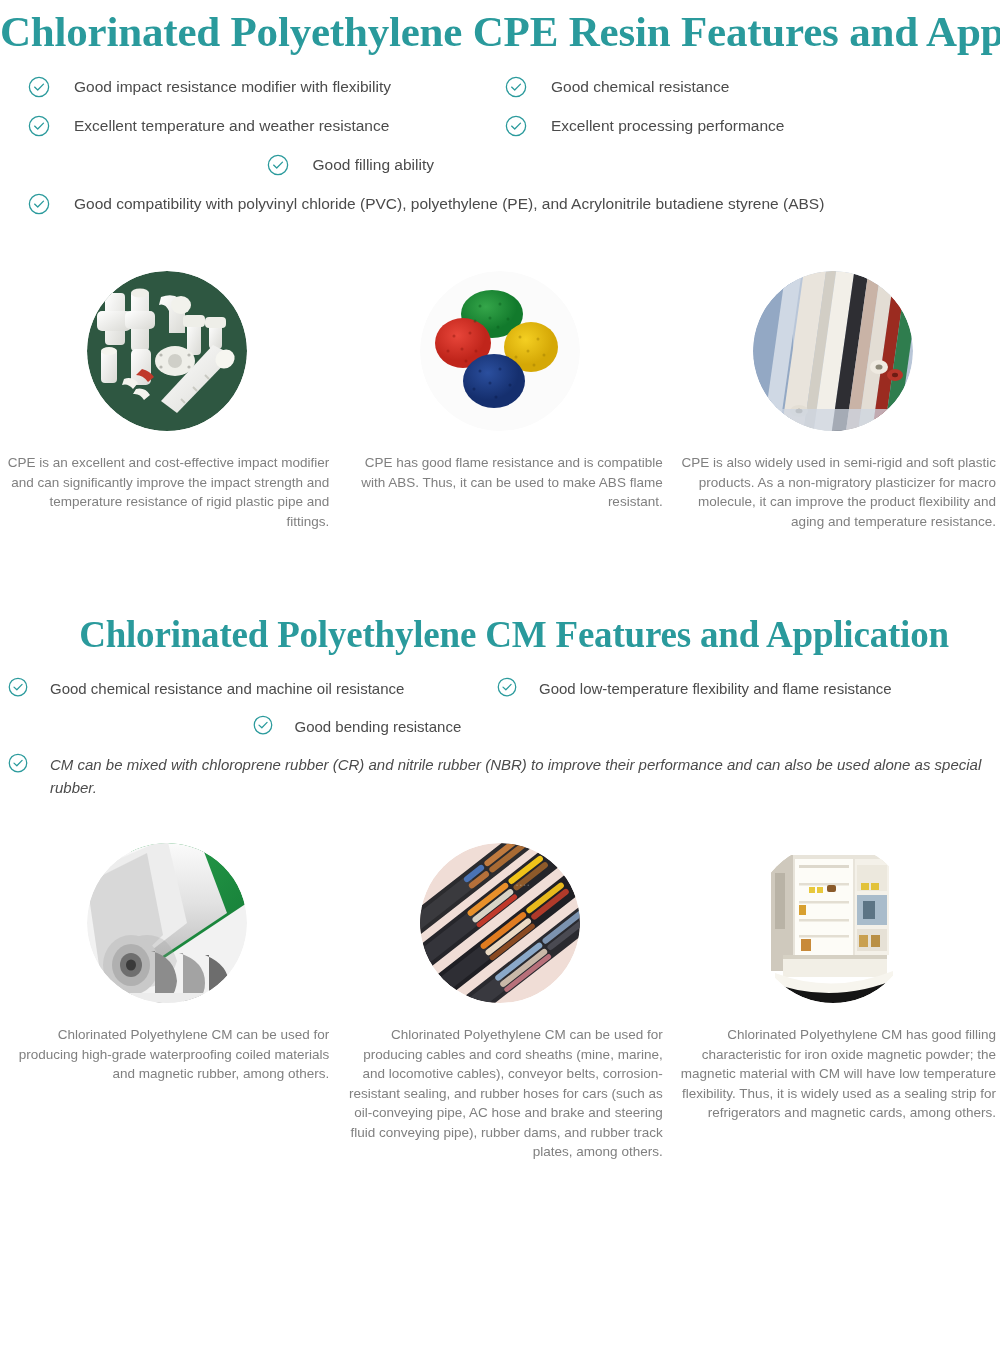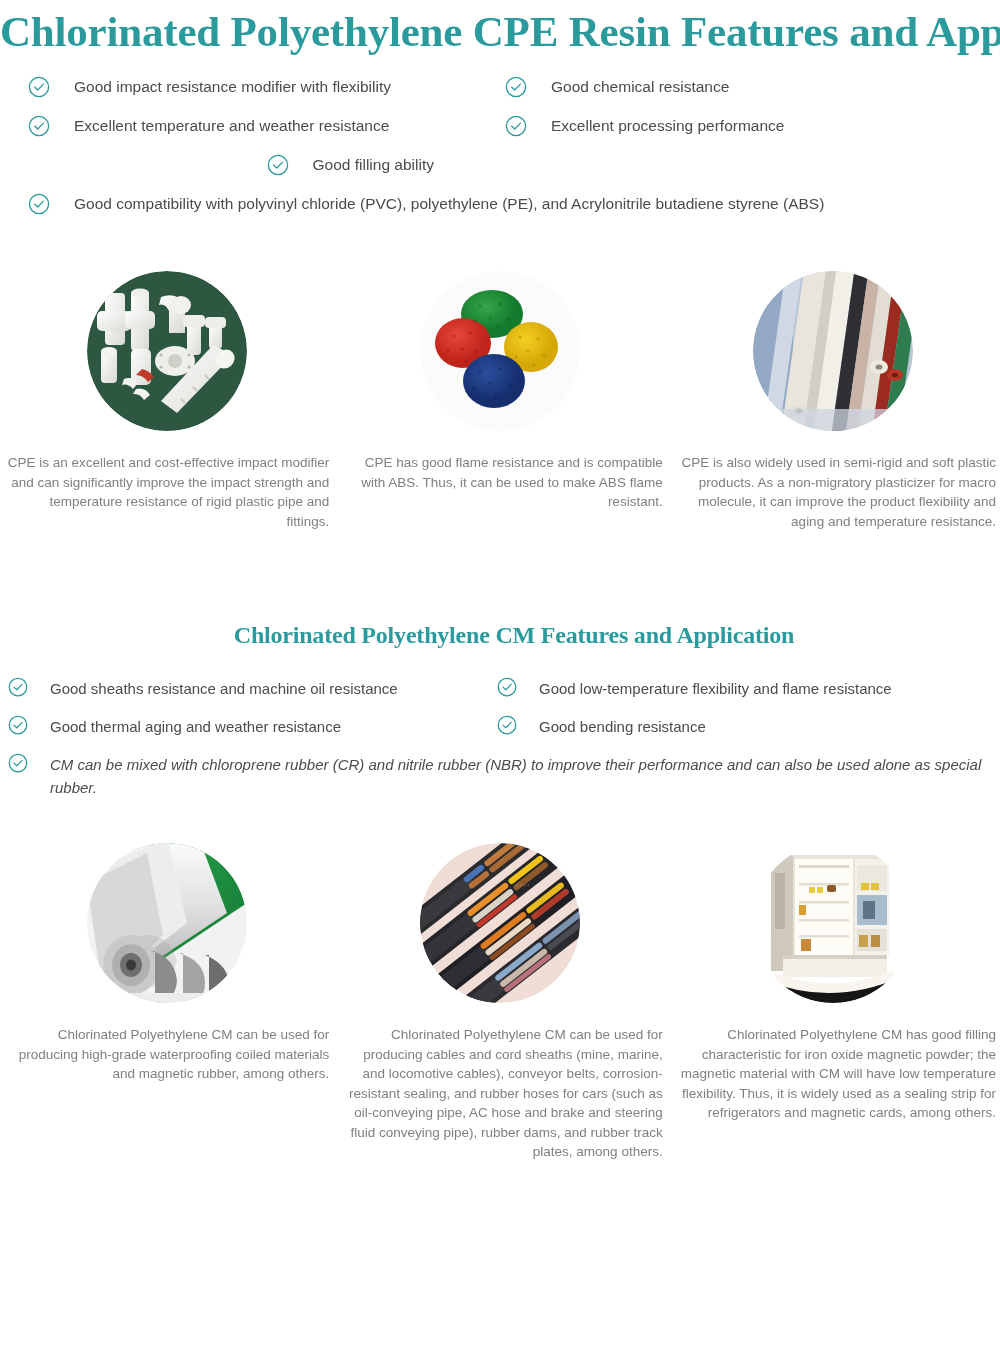--- a/index.html
+++ b/index.html
@@ -28,21 +28,21 @@
     letter-spacing: -0.2px;
     white-space: nowrap;
   }
   .title-1 {
     font-size: 43px;
     line-height: 40px;
     padding-top: 12px;
     padding-bottom: 0px;
   }
   .title-2 {
-    font-size: 24px;
+    font-size: 37px;
     line-height: 40px;
     padding-top: 12px;
     margin-left: 28px;
   }
 
   
   .features {
     display: flex;
     flex-wrap: wrap;
     box-sizing: border-box;
@@ -351,42 +351,33 @@
 
     <div class="features feat-2">
 
       <div class="feature">
         <span class="check-icon">
           <svg viewBox="0 0 24 24">
               <circle cx="12" cy="12" r="10.5" fill="none" stroke="#2a9a9c" stroke-width="1.5"></circle>
               <path d="M7.2 12.1 L10.6 15.3 L16.9 8.9" fill="none" stroke="#2a9a9c" stroke-width="1.5" stroke-linecap="round" stroke-linejoin="round"></path>
             </svg>
         </span>
-        <span class="feature-text">Good sheaths resistance and machine oil resistance</span>
+        <span class="feature-text">Good chemical resistance and machine oil resistance</span>
       </div>
 
       <div class="feature">
         <span class="check-icon">
           <svg viewBox="0 0 24 24">
               <circle cx="12" cy="12" r="10.5" fill="none" stroke="#2a9a9c" stroke-width="1.5"></circle>
               <path d="M7.2 12.1 L10.6 15.3 L16.9 8.9" fill="none" stroke="#2a9a9c" stroke-width="1.5" stroke-linecap="round" stroke-linejoin="round"></path>
             </svg>
         </span>
         <span class="feature-text">Good low-temperature flexibility and flame resistance</span>
       </div>
 
-      <div class="feature">
-        <span class="check-icon">
-          <svg viewBox="0 0 24 24">
-              <circle cx="12" cy="12" r="10.5" fill="none" stroke="#2a9a9c" stroke-width="1.5"></circle>
-              <path d="M7.2 12.1 L10.6 15.3 L16.9 8.9" fill="none" stroke="#2a9a9c" stroke-width="1.5" stroke-linecap="round" stroke-linejoin="round"></path>
-            </svg>
-        </span>
-        <span class="feature-text">Good thermal aging and weather resistance</span>
-      </div>
 
       <div class="feature">
         <span class="check-icon">
           <svg viewBox="0 0 24 24">
               <circle cx="12" cy="12" r="10.5" fill="none" stroke="#2a9a9c" stroke-width="1.5"></circle>
               <path d="M7.2 12.1 L10.6 15.3 L16.9 8.9" fill="none" stroke="#2a9a9c" stroke-width="1.5" stroke-linecap="round" stroke-linejoin="round"></path>
             </svg>
         </span>
         <span class="feature-text">Good bending resistance</span>
       </div>

